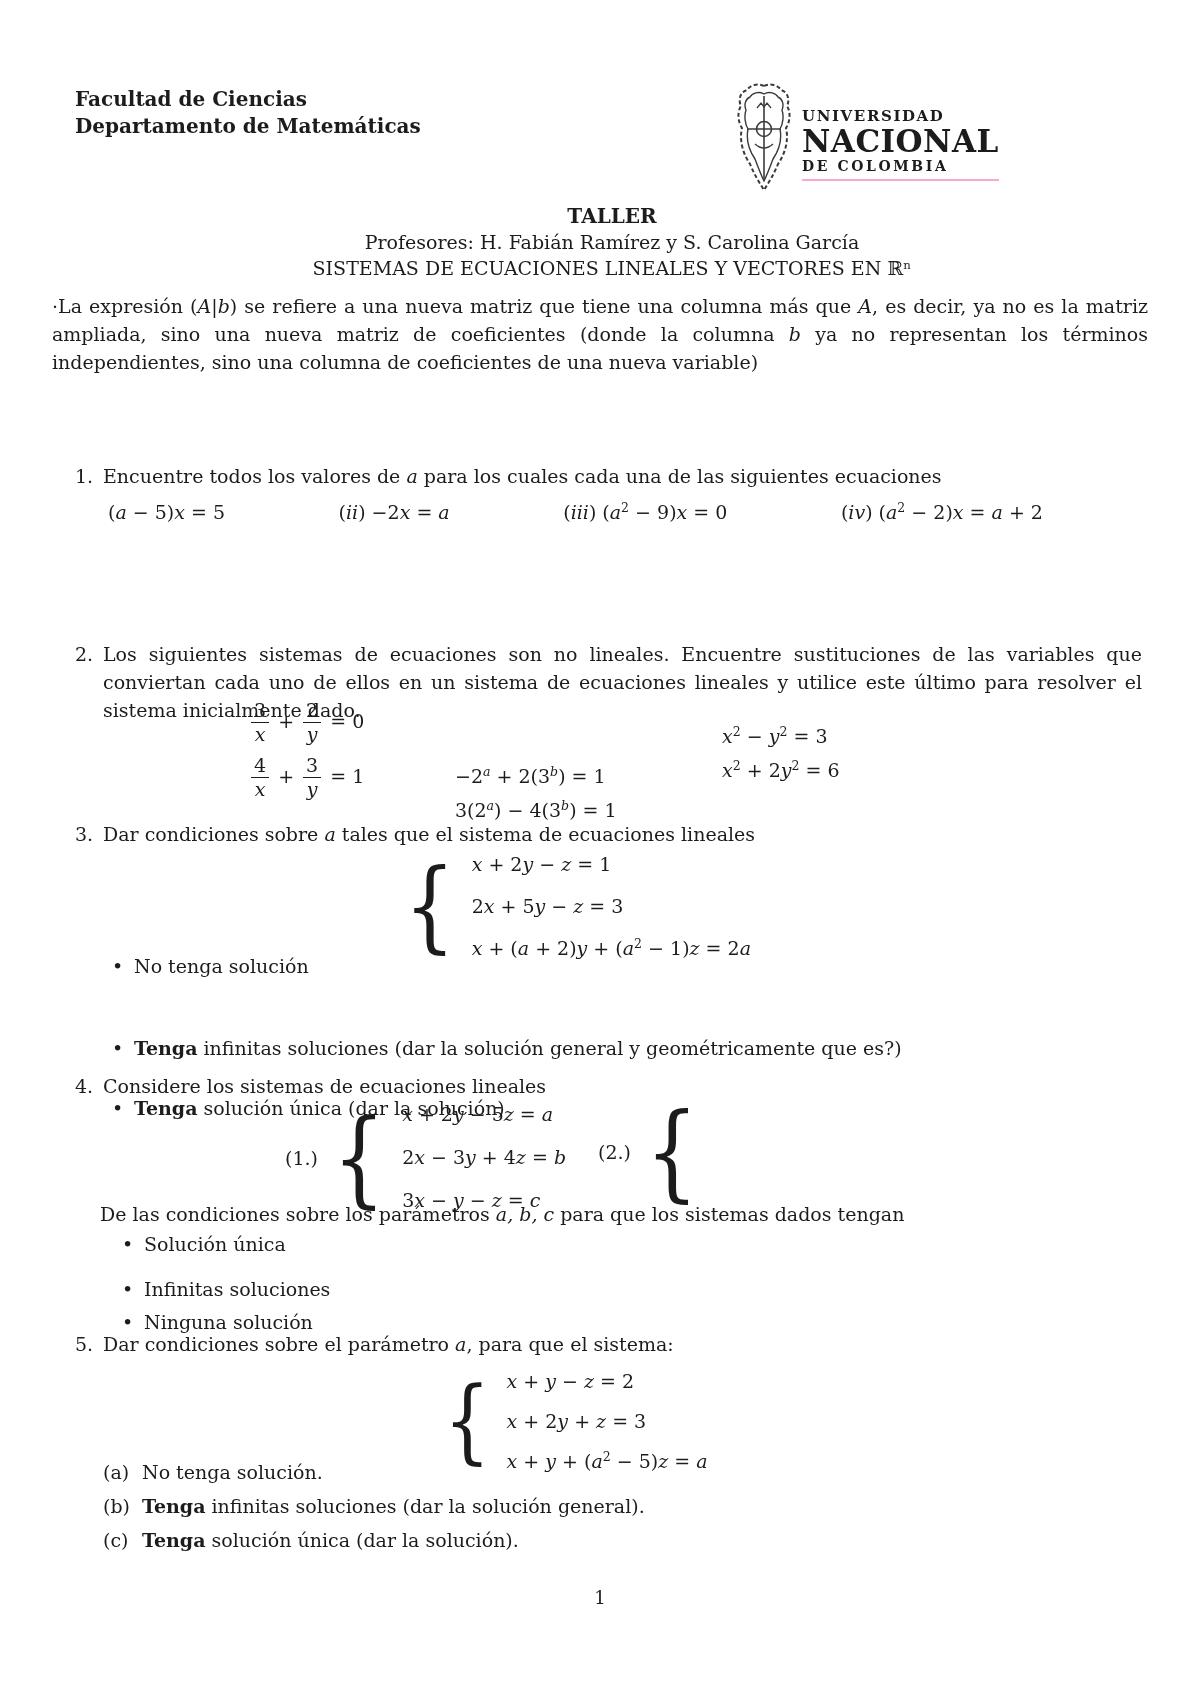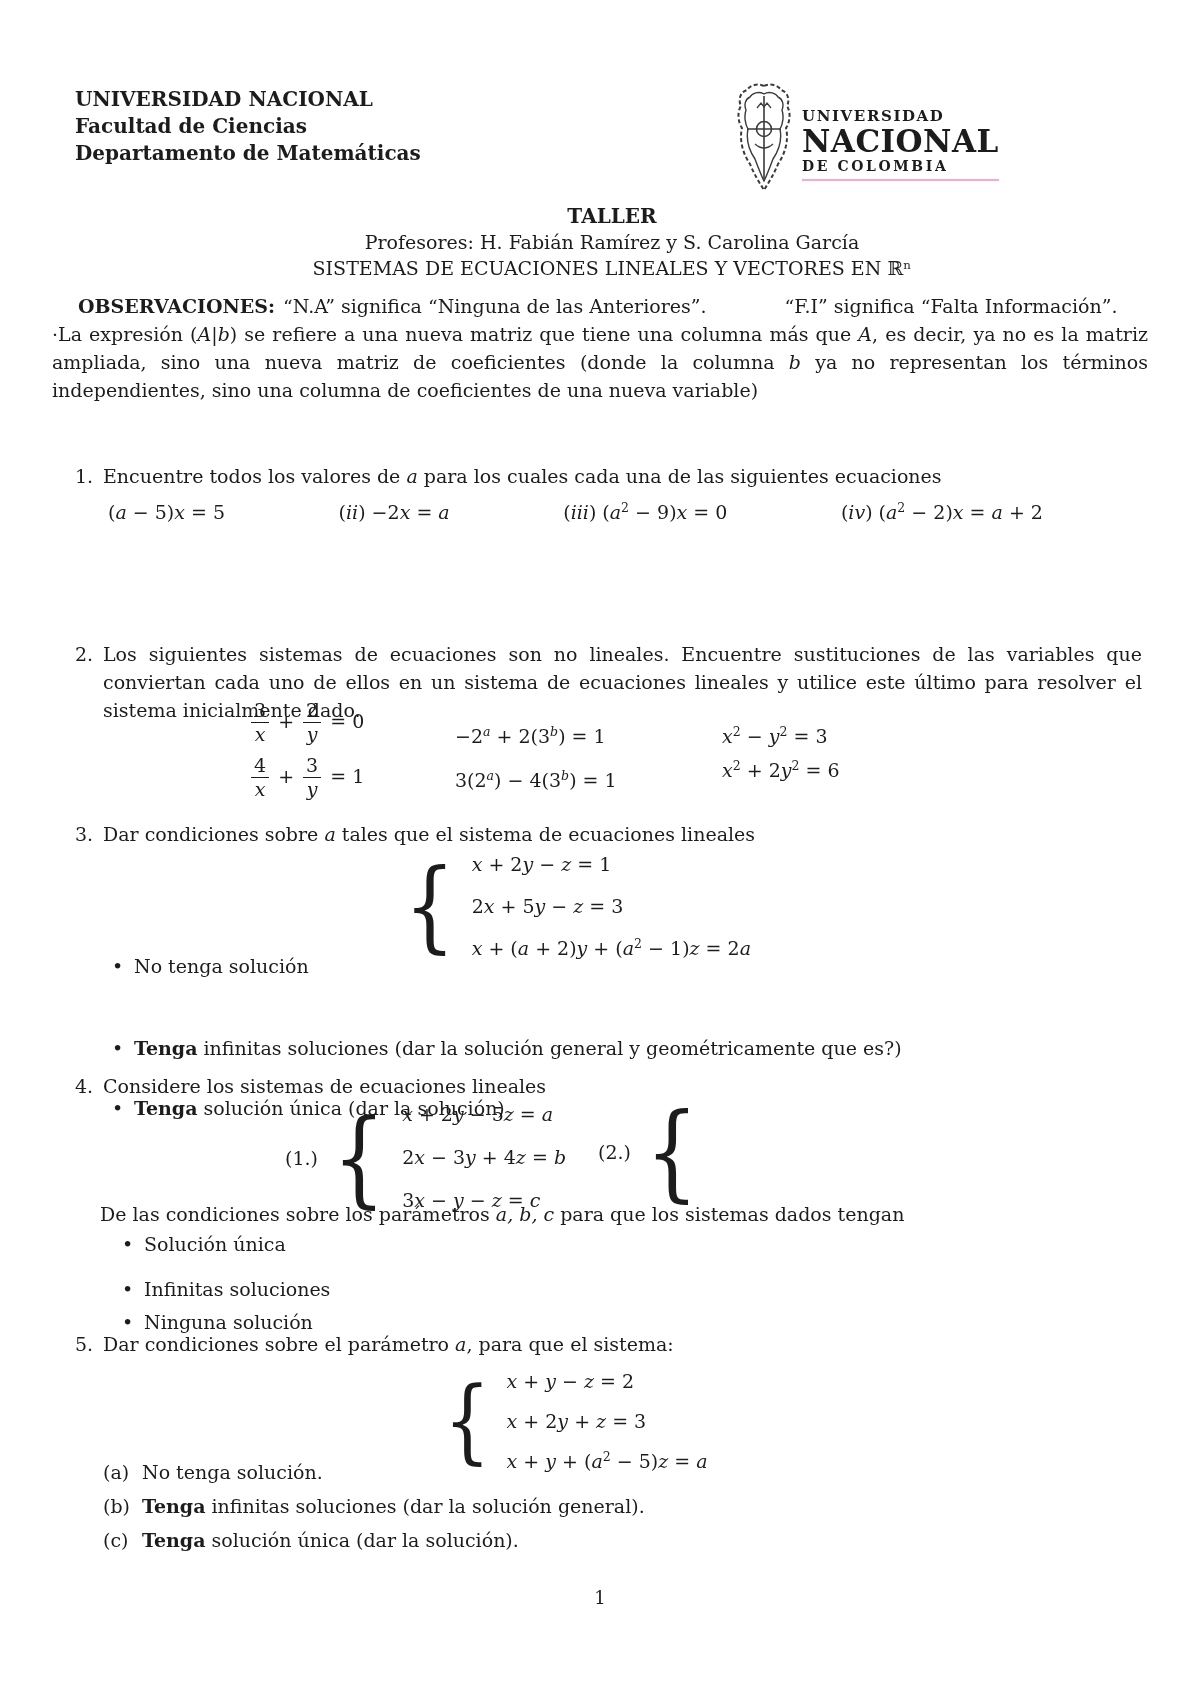--- a/index.html
+++ b/index.html
@@ -67,21 +67,20 @@
   .subitem .slabel { width:39px; flex:none; }
 
   .page-num { font-size:18px; }
 </style>
 </head>
 <body>
 
 <div class="page">
 
   <header class="abs doc-header" style="left:75px; top:86px;">
-    <div>UNIVERSIDAD NACIONAL</div>
     <div>Facultad de Ciencias</div>
     <div>Departamento de Matemáticas</div>
   </header>
 
   <div class="abs logo" style="left:735px; top:82px;">
     <span>
       <svg width="58" height="113" viewBox="0 0 58 113" fill="none" xmlns="http://www.w3.org/2000/svg">
         <path d="M29 4 C23 1 15 3 12 8 C5 10 3 18 6 24 C2 30 3 40 7 46 C4 58 8 72 15 82 C19 92 24 100 29 108 C34 100 39 92 43 82 C50 72 54 58 51 46 C55 40 56 30 52 24 C55 18 53 10 46 8 C43 3 35 1 29 4 Z" stroke="#3a3a3a" stroke-width="2" stroke-dasharray="4 2.5"></path>
         <path d="M29 12 C24 9 17 11 15 15 C10 17 9 23 11 28 C9 34 10 42 13 47 C11 57 14 68 20 77 C23 85 26 93 29 99 C32 93 35 85 38 77 C44 68 47 57 45 47 C48 42 49 34 47 28 C49 23 48 17 43 15 C41 11 34 9 29 12 Z" stroke="#3a3a3a" stroke-width="1.4"></path>
         <line x1="29" y1="14" x2="29" y2="97" stroke="#3a3a3a" stroke-width="1.6"></line>
@@ -98,23 +97,20 @@
     </span>
   </div>
 
   <div class="abs center" style="left:12px; top:203px; width:1200px;">
     <div class="title-main">TALLER</div>
     <div class="title-line">Profesores: H. Fabián Ramírez y S. Carolina García</div>
     <div class="title-line">SISTEMAS DE ECUACIONES LINEALES Y VECTORES EN ℝⁿ</div>
   </div>
 
   <div class="abs" style="left:52px; top:292px; width:1096px;">
-    <div class="obs-line1">
-      <b class="obs-label">OBSERVACIONES:</b><span>“N.A” significa “Ninguna de las Anteriores”.</span><span class="obs-gap"></span><span>“F.I” significa “Falta Información”.</span>
-    </div>
     <div class="justify">·La expresión (<i>A</i>|<i>b</i>) se refiere a una nueva matriz que tiene una columna más que <i>A</i>, es decir, ya no es la matriz ampliada, sino una nueva matriz de coeficientes (donde la columna <i>b</i> ya no representan los términos independientes, sino una columna de coeficientes de una nueva variable)</div>
   </div>
 
   <div class="abs item" style="left:75px; top:462px; width:1065px;">
     <span class="inum">1.</span>
     <div class="item-body">Encuentre todos los valores de <i>a</i> para los cuales cada una de las siguientes ecuaciones</div>
   </div>
 
   <div class="abs eq-row" style="left:108px; top:498px; width:935px;">
     <span class="math">(<i>a</i> − 5)<i>x</i> = 5</span>
@@ -138,21 +134,21 @@
           <span class="den"><i>y</i></span>
         </span> = 0</span>
     <span class="math"><span class="frac">
           <span class="num">4</span>
           <span class="den"><i>x</i></span>
         </span> + <span class="frac">
           <span class="num">3</span>
           <span class="den"><i>y</i></span>
         </span> = 1</span>
   </div>
-  <div class="abs syslines" style="left:455px; top:722px; gap:16px;">
+  <div class="abs syslines" style="left:455px; top:762px; gap:6px;">
     <span class="math">−2<sup><i>a</i></sup> + 2(3<sup><i>b</i></sup>) = 1</span>
     <span class="math">3(2<sup><i>a</i></sup>) − 4(3<sup><i>b</i></sup>) = 1</span>
   </div>
   <div class="abs syslines" style="left:722px; top:722px; gap:6px;">
     <span class="math"><i>x</i><sup>2</sup> − <i>y</i><sup>2</sup> = 3</span>
     <span class="math"><i>x</i><sup>2</sup> + 2<i>y</i><sup>2</sup> = 6</span>
   </div>
 
   <div class="abs item" style="left:75px; top:820px; width:1065px;">
     <span class="inum">3.</span>

